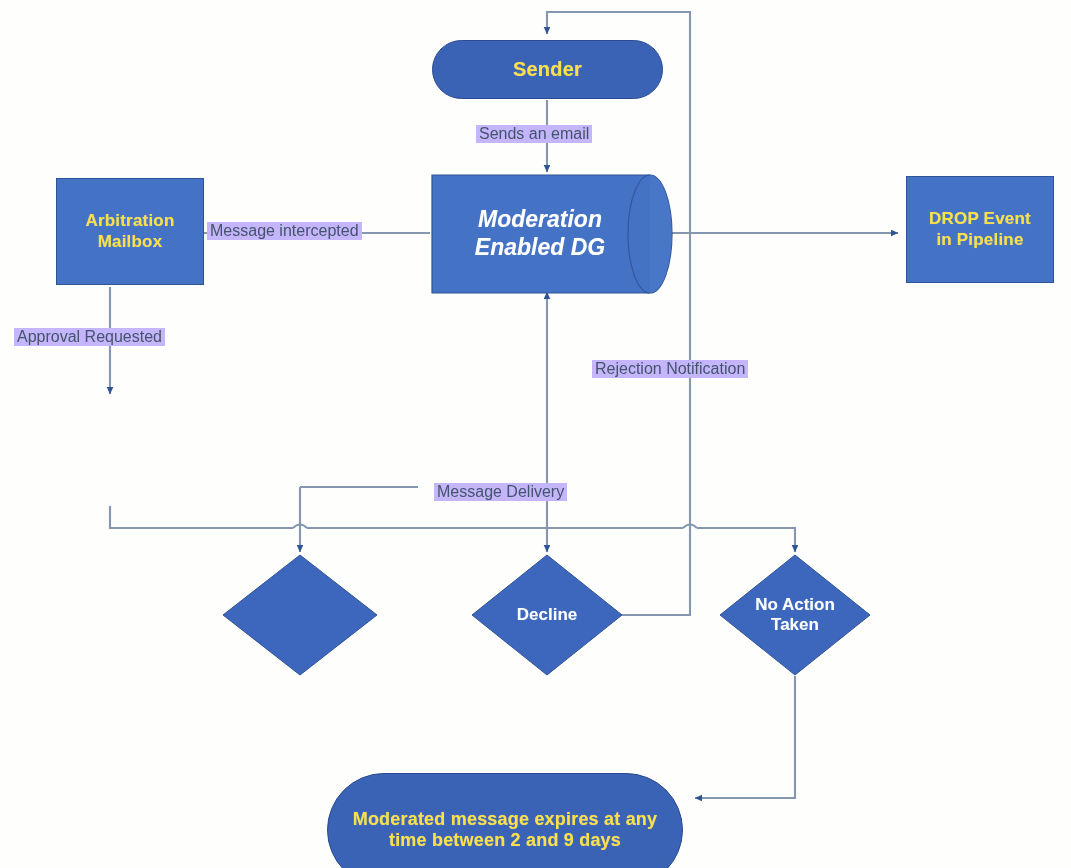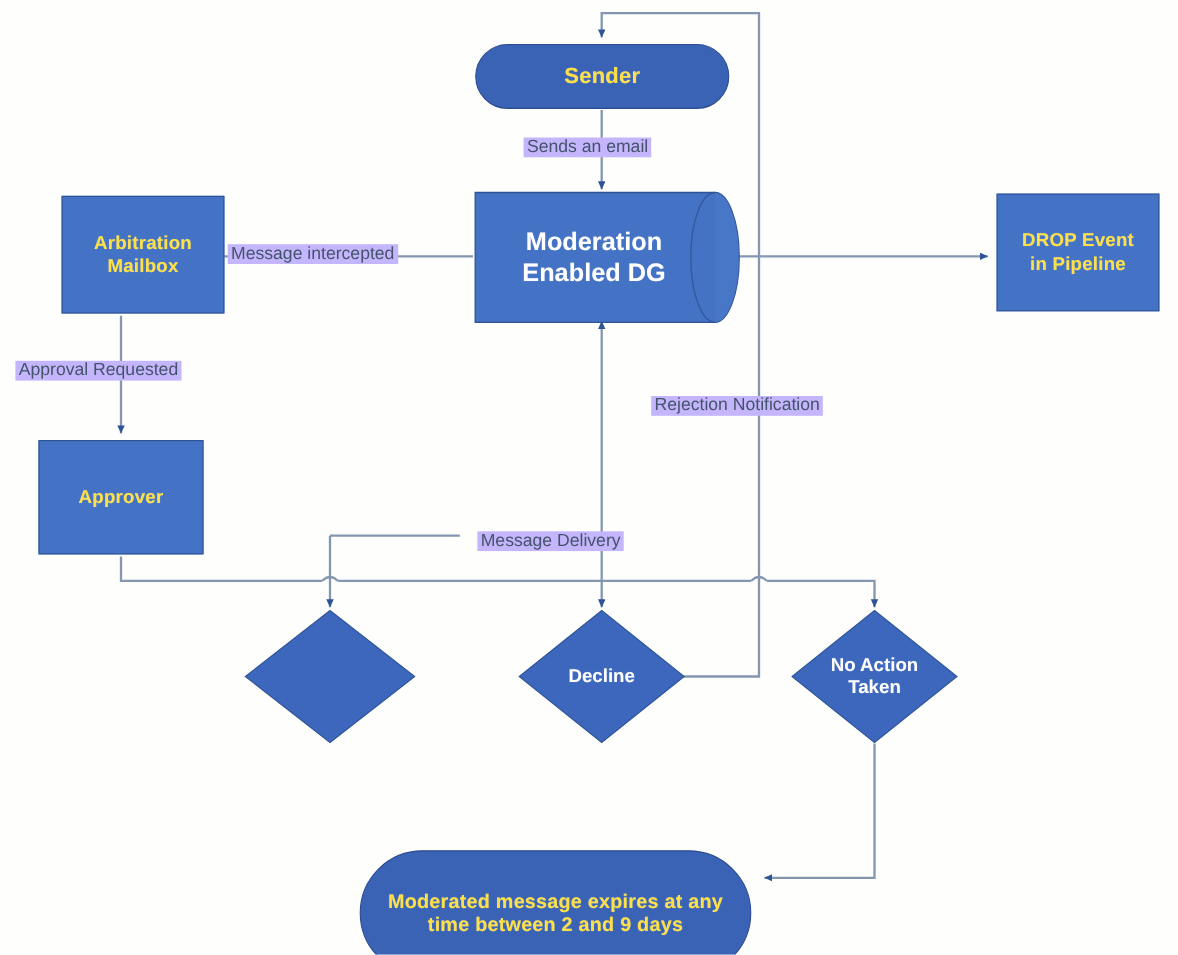--- a/index.html
+++ b/index.html
@@ -62,20 +62,21 @@
     color: #ffffff;
     font-weight: bold;
     font-size: 17px;
     line-height: 1.15;
     text-align: center;
     pointer-events: none;
     text-shadow: 0 0 1px rgba(255,255,255,.3);
   }
   .cyl {
     position: absolute;
+    font-style: italic;
   }
   .cyl .clabel {
     position: absolute;
     left: 0;
     top: 0;
     width: 100%;
     height: 100%;
     display: flex;
     align-items: center;
     justify-content: center;
@@ -173,23 +174,20 @@
     </div>
   </div>
 
   <div class="node rect n-arb">
     <div>
       <div>Arbitration</div>
       <div>Mailbox</div>
     </div>
   </div>
 
-  <div class="node rect n-approver">
-    <span>Approver</span>
-  </div>
 
   <div class="node rect n-drop">
     <div>
       <div>DROP Event</div>
       <div>in Pipeline</div>
     </div>
   </div>
 
 
   <div class="diamond-wrap" style="left:472px; top:555px; width:150px; height:120px;">

